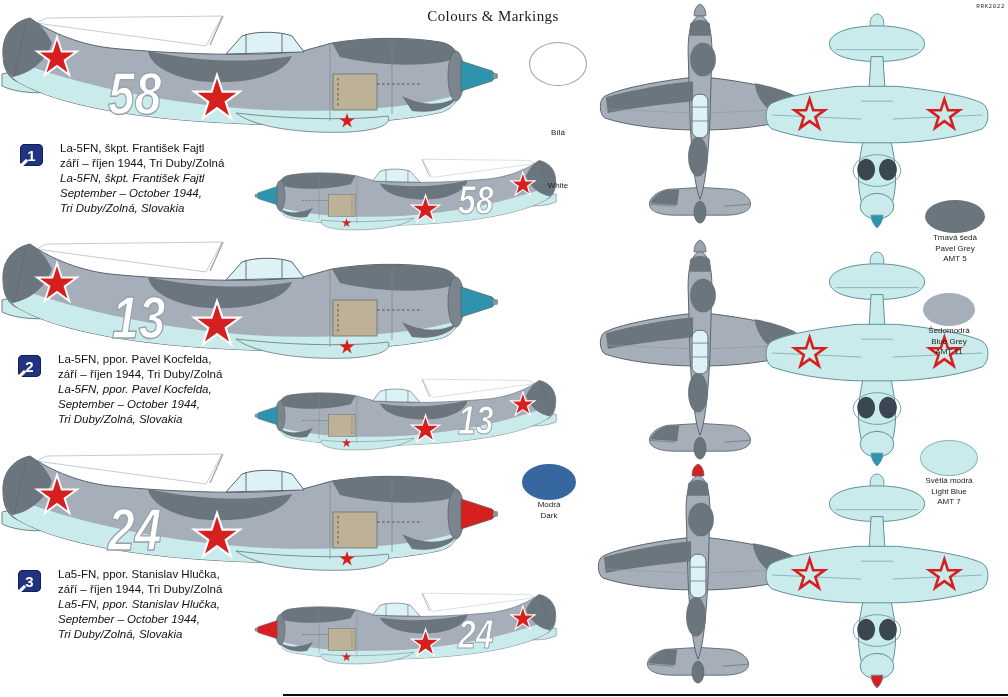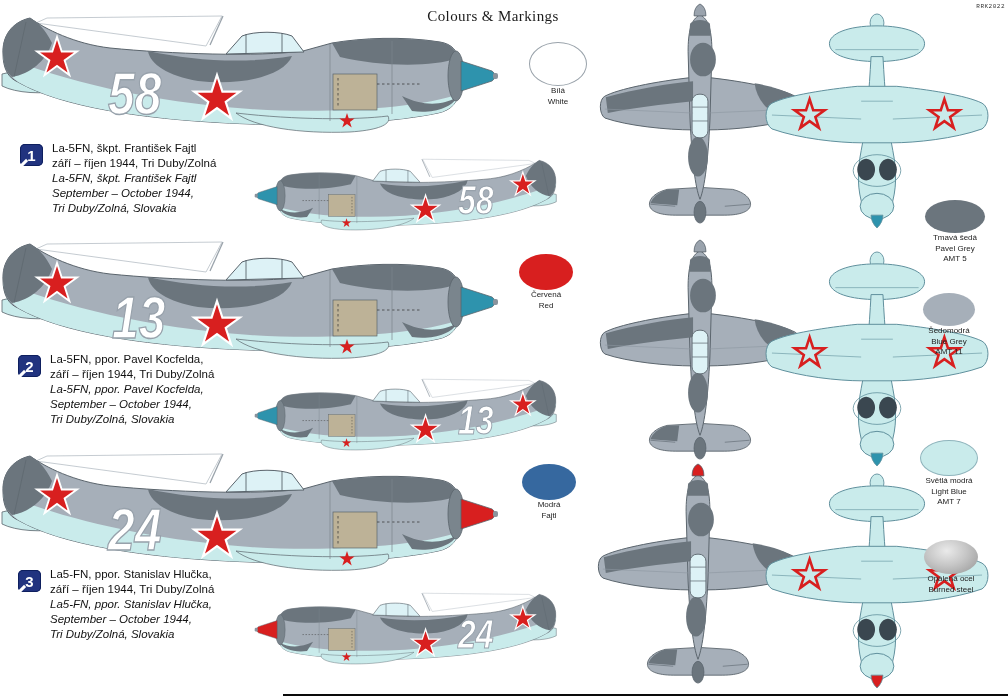--- a/index.html
+++ b/index.html
@@ -8,21 +8,21 @@
     font-family:"Liberation Sans",sans-serif;overflow:hidden;margin:0 auto;
   }
   .abs{position:absolute;font-style:italic;}
   
   .title{position:absolute;top:8px;left:493px;transform:translateX(-50%);
     font-size:15px;color:#1b1b1b;letter-spacing:.4px;font-family:Liberation Serif, serif;}
   .code{position:absolute;top:3px;right:3px;font-size:6px;color:#333;
     font-family:"Liberation Mono",monospace;letter-spacing:.5px;}
   
   .tb{position:absolute;color:#111;font-size:11.5px;line-height:15px;white-space:nowrap;}
-  .tb .lines{margin-left:32px;}
+  .tb .lines{margin-left:40px;}
   .tb .en{font-style:italic;}
   .badge{position:absolute;left:0;top:3px;width:23px;height:22px;
     background:var(--badge-blue);border-radius:5px;color:#fff;font-weight:bold;
     font-size:15px;display:flex;align-items:center;justify-content:center;
     box-shadow:inset 0 0 0 1px #0e1f5e;}
   .badge::after{content:"";position:absolute;left:-4px;bottom:0px;width:13px;height:3px;
     background:#fff;transform:rotate(-45deg);}
   
   .num{position:absolute;color:#fff;font-weight:bold;line-height:1;
     -webkit-text-stroke:1.4px #97a1ab;transform:scaleX(.8);transform-origin:left top;}
@@ -253,54 +253,44 @@
     <svg width="240" height="218">
         <use href="#bottomv"></use>
       </svg>
   </div>
   <div class="abs sp-red" style="left:757px;top:472px;width:240px;height:218px;">
     <svg width="240" height="218">
         <use href="#bottomv"></use>
       </svg>
   </div>
 
-  <div class="swatch" style="left:529px;top:42px;width:58px;">
+  <div class="swatch" style="left:529px;top:42px;width:58px;gap:42px;">
     <div class="ell c-white" style="width:56px;height:42px;"></div>
     <span class="lbl">Bílá</span>
     <span class="lbl it">White</span>
   </div>
-  <div class="swatch" style="left:518px;top:254px;width:56px;">
-    <div class="ell c-red" style="width:54px;height:36px;"></div>
-    <span class="lbl">Červená</span>
-    <span class="lbl it">Red</span>
-  </div>
   <div class="swatch" style="left:521px;top:464px;width:56px;">
     <div class="ell c-blue" style="width:54px;height:36px;"></div>
     <span class="lbl">Modrá</span>
-    <span class="lbl it">Fajtl</span>
+    <span class="lbl it">Dark</span>
   </div>
 
   <div class="swatch" style="left:924px;top:200px;width:62px;">
     <div class="ell c-darkgrey" style="width:60px;height:33px;"></div>
     <span class="lbl">Tmavá šedá</span>
     <span class="lbl it">Pavel Grey</span>
     <span class="lbl">AMT 5</span>
   </div>
   <div class="swatch" style="left:921px;top:293px;width:56px;">
     <div class="ell c-bluegrey" style="width:52px;height:33px;"></div>
     <span class="lbl">Šedomodrá</span>
     <span class="lbl it">Blue Grey</span>
     <span class="lbl">AMT 11</span>
   </div>
   <div class="swatch" style="left:919px;top:440px;width:60px;">
     <div class="ell c-lightblue" style="width:56px;height:34px;"></div>
     <span class="lbl">Světlá modrá</span>
     <span class="lbl it">Light Blue</span>
     <span class="lbl">AMT 7</span>
   </div>
-  <div class="swatch" style="left:922px;top:540px;width:58px;">
-    <div class="ell c-steel" style="width:54px;height:34px;"></div>
-    <span class="lbl">Opálená ocel</span>
-    <span class="lbl it">Burned steel</span>
-  </div>
 
   <div class="bottomline"></div>
 </div>
 
 </body></html>

